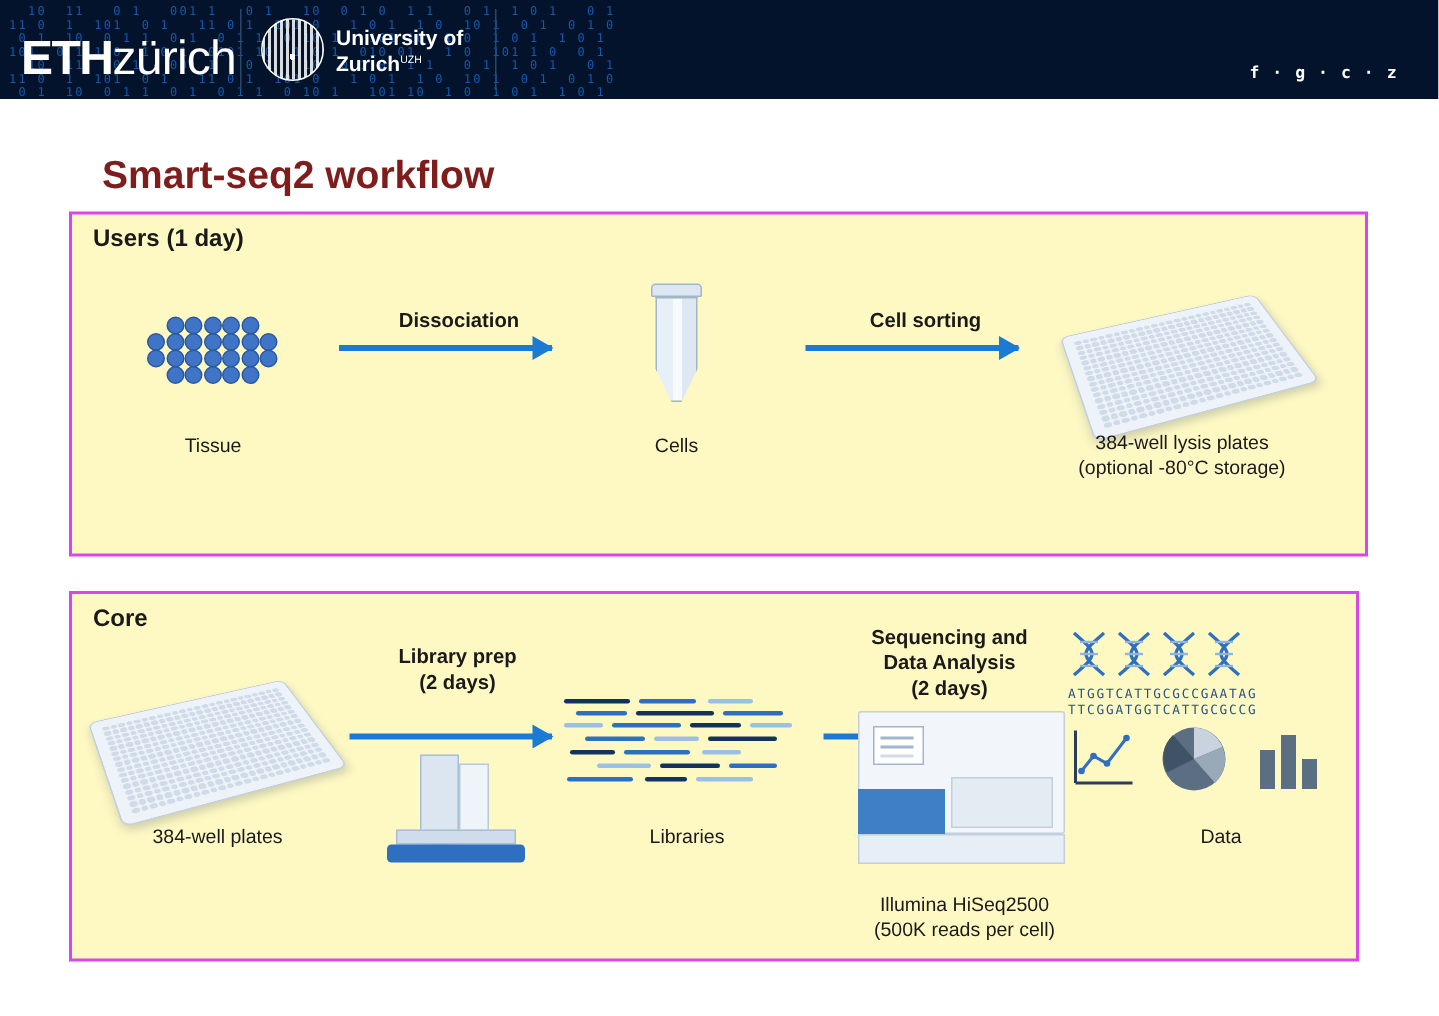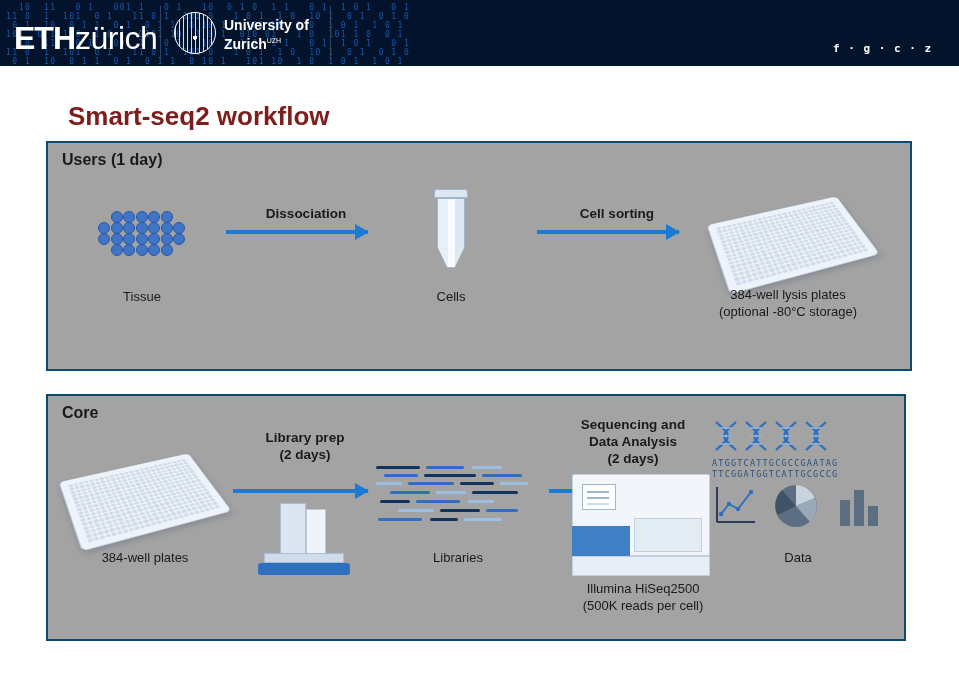--- a/index.html
+++ b/index.html
@@ -107,22 +107,22 @@
     left: 68px; top: 85px;
     font-size: 26px;
     font-weight: bold;
     color: #7f1d1d;
     margin-top: 16px;
   }
 
   
   .panel {
     position: absolute;
-    border: 2px solid #0c4a6e;
-    background: #a3a3a3;
+    border: 2px solid #d946ef;
+    background: #fef9c3;
     box-sizing: border-box;
   }
   .panel-users { left: 46px; top: 141px; width: 866px; height: 230px; }
   .panel-core  { left: 46px; top: 394px; width: 860px; height: 247px; }
   .panel-label {
     position: absolute;
     left: 14px; top: 8px;
     font-size: 16px;
     font-weight: bold;
     color: #1a1a1a;
@@ -1211,21 +1211,21 @@
 (2 days)</div>
   <div class="arrow" style="left:501px; top:93px; width:150px;"></div>
 
   <div class="sequencer" style="left:524px; top:78px; width:138px; height:102px;">
     <div class="shell"></div>
     <div class="screen"></div>
     <div class="blue"></div>
     <div class="door"></div>
     <div class="lowbar"></div>
   </div>
-  <div class="caption" style="left:505px; top:184px; width:180px; white-space:pre-line;">Illumina HiSeq2500
+  <div class="caption" style="left:505px; top:198px; width:180px; white-space:pre-line;">Illumina HiSeq2500
 (500K reads per cell)</div>
 
   <div class="dna" style="left:664px; top:22px; width:124px; height:36px;">
     <svg width="124" height="36" viewBox="0 0 124 36">
       <g stroke="#2f6fc0" stroke-width="2.2" fill="none">
         <path d="M4 4 C 20 18, 20 18, 4 32"></path>
         <path d="M24 4 C 8 18, 8 18, 24 32"></path>
         <path d="M34 4 C 50 18, 50 18, 34 32"></path>
         <path d="M54 4 C 38 18, 38 18, 54 32"></path>
         <path d="M64 4 C 80 18, 80 18, 64 32"></path>
@@ -1274,15 +1274,15 @@
   </div>
 
   <div class="mini-icon" style="left:788px; top:90px;">
     <svg width="48" height="44" viewBox="0 0 48 44">
       <rect x="4" y="14" width="10" height="26" fill="#5c6f82"></rect>
       <rect x="18" y="4" width="10" height="36" fill="#5c6f82"></rect>
       <rect x="32" y="20" width="10" height="20" fill="#5c6f82"></rect>
     </svg>
   </div>
 
-  <div class="caption" style="left:700px; top:153px; width:100px;">Data</div>
+  <div class="caption" style="left:716px; top:153px; width:100px;">Data</div>
 
 </div>
 
 </body></html>

